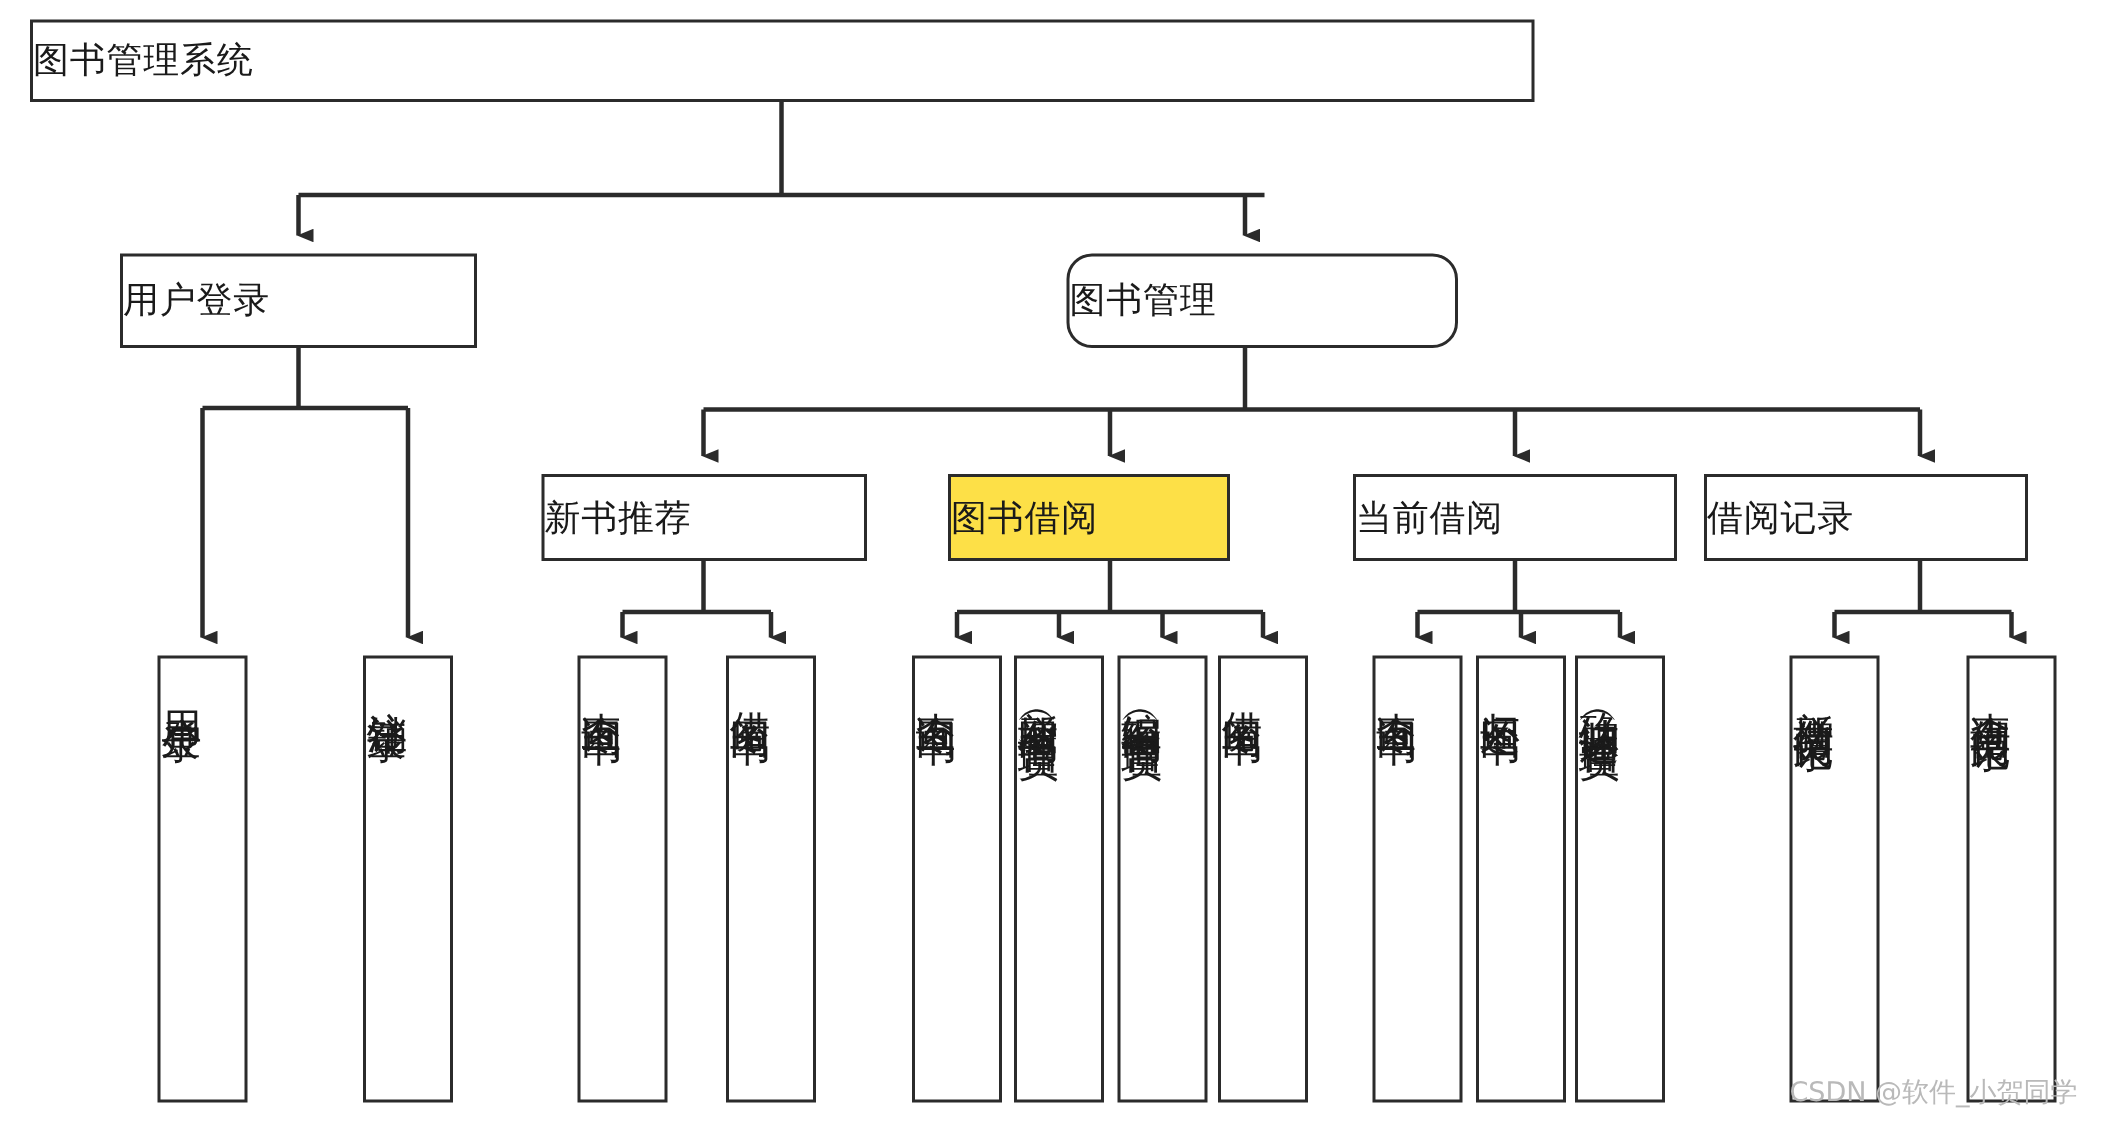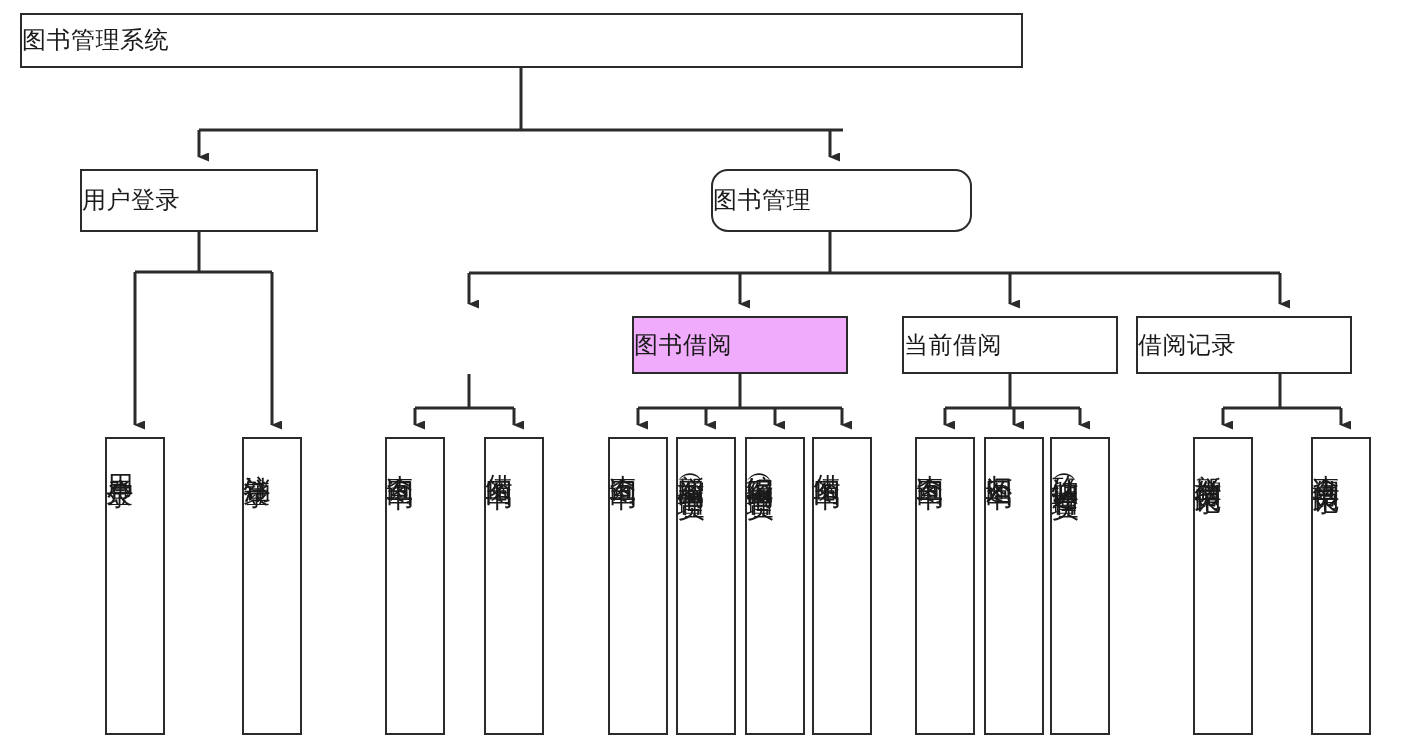--- a/index.html
+++ b/index.html
@@ -127,21 +127,24 @@
     <span class="node-label">图书管理系统</span>
   </div>
 
   <div class="node horizontal" id="node-l2-0" style="left: 80px; top: 169px; width: 238px; height: 63px; border-color: rgb(43, 43, 43); background: rgb(255, 255, 255); color: rgb(26, 26, 26);">
     <span class="node-label">用户登录</span>
   </div>
   <div class="node horizontal" id="node-l2-1" style="left: 711px; top: 169px; width: 261px; height: 63px; border-color: rgb(43, 43, 43); background: rgb(255, 255, 255); color: rgb(26, 26, 26); border-radius: 17px;">
     <span class="node-label">图书管理</span>
   </div>
 
-  <div class="node horizontal" id="node-l3-1" style="left: 632px; top: 316px; width: 216px; height: 58px; border-color: rgb(43, 43, 43); background: #f0abfc; color: rgb(26, 26, 26);">
+  <div class="node horizontal" id="node-l3-0" style="left: 361px; top: 316px; width: 217px; height: 58px; border-color: rgb(43, 43, 43); background: rgb(255, 255, 255); color: rgb(26, 26, 26);">
+    <span class="node-label">新书推荐</span>
+  </div>
+  <div class="node horizontal" id="node-l3-1" style="left: 632px; top: 316px; width: 188px; height: 58px; border-color: rgb(43, 43, 43); background: #fde047; color: rgb(26, 26, 26);">
     <span class="node-label">图书借阅</span>
   </div>
   <div class="node horizontal" id="node-l3-2" style="left: 902px; top: 316px; width: 216px; height: 58px; border-color: rgb(43, 43, 43); background: rgb(255, 255, 255); color: rgb(26, 26, 26);">
     <span class="node-label">当前借阅</span>
   </div>
   <div class="node horizontal" id="node-l3-3" style="left: 1136px; top: 316px; width: 216px; height: 58px; border-color: rgb(43, 43, 43); background: rgb(255, 255, 255); color: rgb(26, 26, 26);">
     <span class="node-label">借阅记录</span>
   </div>
 
   <div class="node vertical" id="node-leaf-0" style="left: 105px; top: 437px; width: 60px; height: 298px; border-color: rgb(43, 43, 43); background: rgb(255, 255, 255); color: rgb(26, 26, 26);">
@@ -177,13 +180,14 @@
   <div class="node vertical" id="node-leaf-10" style="left: 1050px; top: 437px; width: 60px; height: 298px; border-color: rgb(43, 43, 43); background: rgb(255, 255, 255); color: rgb(26, 26, 26);">
     <span class="node-label">确认归还（管理员）</span>
   </div>
   <div class="node vertical" id="node-leaf-11" style="left: 1193px; top: 437px; width: 60px; height: 298px; border-color: rgb(43, 43, 43); background: rgb(255, 255, 255); color: rgb(26, 26, 26);">
     <span class="node-label">新增借阅记录</span>
   </div>
   <div class="node vertical" id="node-leaf-12" style="left: 1311px; top: 437px; width: 60px; height: 298px; border-color: rgb(43, 43, 43); background: rgb(255, 255, 255); color: rgb(26, 26, 26);">
     <span class="node-label">查询借阅记录</span>
   </div>
 
+  <div id="watermark" style="color: rgb(185, 185, 185);">CSDN @软件_小贺同学</div>
 </div>
 
 </body></html>

